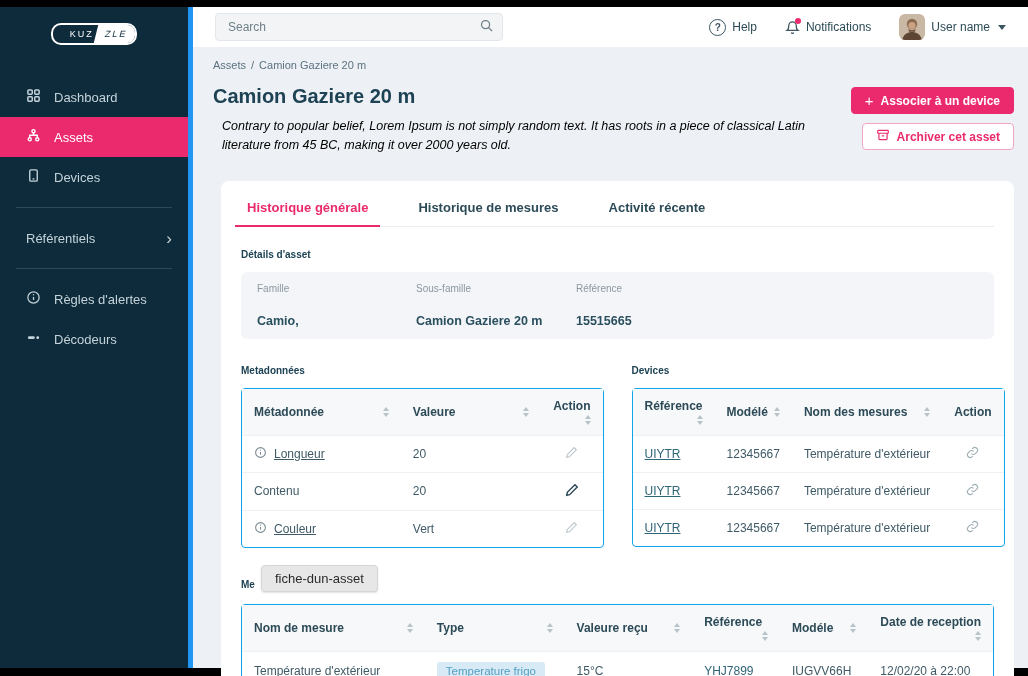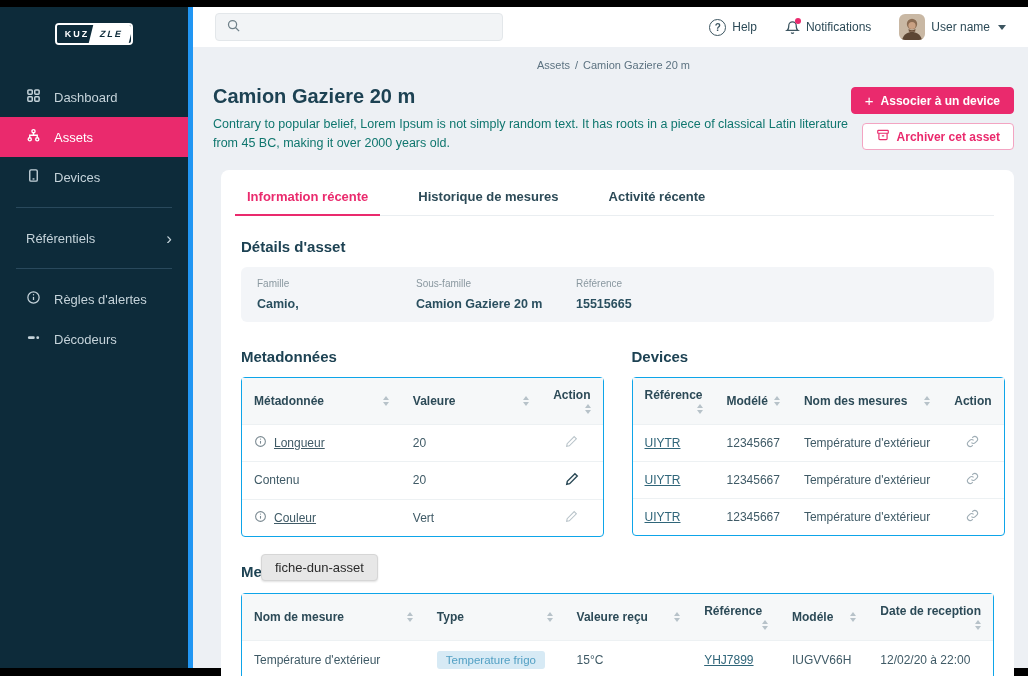--- a/index.html
+++ b/index.html
@@ -2,21 +2,21 @@
 <html><head>
 <meta charset="utf-8">
 <style>
   html,body{margin:0;padding:0;}
   body{font-family:"Liberation Sans","DejaVu Sans",sans-serif;background:#000;}
   .screen{position:relative;width:1028px;height:676px;background:#000;overflow:hidden;}
   .app{position:absolute;top:7px;left:0;right:0;bottom:8px;display:flex;background:#edf0f4;}
 
   
   .sidebar{width:188px;background:#0d2b3a;border-right:5px solid #2196f3;flex-shrink:0;display:flex;flex-direction:column;}
-  .logo{margin:16px auto 10px;display:flex;border:2px solid #fff;border-radius:4px;overflow:hidden;font-size:9px;font-weight:bold;letter-spacing:2px;}
+  .logo{margin:16px auto 10px;display:flex;border:2px solid #fff;border-radius:10px;overflow:hidden;font-size:9px;font-weight:normal;letter-spacing:2px;padding-left:9px;}
   .logo .l{color:#fff;background:#0d2b3a;padding:4px 4px 4px 8px;}
   .logo .r{color:#0d2b3a;background:#fff;padding:4px 8px 4px 6px;transform:skewX(-14deg);margin-left:-2px;padding-left:9px;}
   .nav{margin-top:22px;}
   .nav-item{display:flex;align-items:center;height:40px;padding:0 16px 0 26px;color:#c5d3da;font-size:13px;cursor:pointer;gap:13px;}
   .nav-item svg{flex-shrink:0;}
   .nav-item.active{background:#ea2a6d;color:#fff;}
   .nav-item .grow{flex:1;}
   .nav-item .chev{font-size:17px;line-height:1;color:#c5d3da;}
   .divider{height:1px;background:#29495c;margin:10px 16px;}
 
@@ -29,42 +29,42 @@
   .top-right{margin-left:auto;display:flex;align-items:center;gap:28px;font-size:12px;color:#2c4a57;}
   .top-item{display:flex;align-items:center;gap:6px;cursor:pointer;}
   .help-circ{width:15px;height:15px;border:1.3px solid #3c5560;border-radius:50%;display:inline-flex;align-items:center;justify-content:center;font-size:10px;font-weight:bold;color:#3c5560;}
   .bell-wrap{position:relative;display:inline-flex;}
   .bell-dot{position:absolute;top:-2px;right:-1px;width:6px;height:6px;background:#ea2a6d;border-radius:50%;}
   .avatar{width:26px;height:26px;border-radius:6px;overflow:hidden;flex-shrink:0;}
   .caret{width:0;height:0;border-left:4px solid transparent;border-right:4px solid transparent;border-top:5px solid #3c5560;margin-left:2px;}
 
   
   .content{flex:1;padding:8px 14px 0 20px;min-height:0;display:flex;flex-direction:column;}
-  .breadcrumb{font-size:11px;color:#5c7280;margin:4px 0 2px;text-align:center;}
+  .breadcrumb{font-size:11px;color:#5c7280;margin:4px 0 2px;}
   .breadcrumb .sep{margin:0 5px;}
   .page-header{display:flex;justify-content:space-between;align-items:flex-start;}
   .ph-left{max-width:640px;}
   h1.title{font-size:20px;color:#1d4253;margin:12px 0 7px;font-weight:bold;}
-  .desc{font-size:12.5px;color:#0f766e;line-height:1.55;margin:0;}
+  .desc{font-size:12.5px;color:#000000;line-height:1.55;margin:9px;font-style:italic;}
   .ph-right{display:flex;flex-direction:column;align-items:flex-end;gap:9px;margin-top:14px;flex-shrink:0;}
   .btn{font-size:12px;font-weight:600;border-radius:4px;height:27px;display:inline-flex;align-items:center;gap:7px;padding:0 13px;cursor:pointer;font-family:inherit;}
   .btn-primary{background:#ea2a6d;color:#fff;border:1px solid #ea2a6d;}
   .btn-outline{background:#fff;color:#ea2a6d;border:1px solid #f3a4c2;}
   .btn .plus{font-size:15px;font-weight:400;margin-top:-1px;}
 
   
   .card{background:#fff;border-radius:8px 8px 0 0;margin:16px 0 0 8px;padding:0 20px 30px;flex:1;}
   .tabs{display:flex;gap:38px;border-bottom:1px solid #eaeef1;padding-top:15px;}
   .tab{font-size:13px;font-weight:600;color:#2c4a57;padding:4px 6px 11px;cursor:pointer;position:relative;}
   .tab.active{color:#ea2a6d;}
   .tab.active:after{content:"";position:absolute;left:-6px;right:-6px;bottom:-1px;height:2px;background:#ea2a6d;}
 
-  .sec-heading{font-size:15px;font-weight:bold;color:#1d4253;margin:22px 0 12px;}
+  .sec-heading{font-size:10px;font-weight:bold;color:#1d4253;margin:22px 0 12px;}
   .details-panel{background:#f3f5f8;border-radius:6px;padding:11px 16px;display:grid;grid-template-columns:159px 160px 1fr;}
-  .fld .lab{font-size:10px;color:#8a98a0;margin-bottom:8px;}
+  .fld .lab{font-size:10px;color:#8a98a0;margin-bottom:20px;}
   .fld .val{font-size:12.5px;font-weight:bold;color:#2a4f5f;}
 
   .two-col{display:flex;gap:28px;margin-top:4px;}
   .col{flex:1;min-width:0;}
 
   table{border-collapse:separate;border-spacing:0;width:100%;border:1px solid #0ea5e9;border-radius:4px;font-size:12px;}
   th{background:#f6f8f9;text-align:left;font-weight:600;color:#2c4a57;padding:10px 12px;white-space:nowrap;}
   td{padding:10px 12px;border-top:1px solid #edf1f3;color:#3f5a66;white-space:nowrap;}
   .sort{display:inline-flex;flex-direction:column;gap:2px;float:right;margin-top:2px;margin-left:6px;cursor:pointer;}
   .sort i{display:block;width:0;height:0;border-left:3.5px solid transparent;border-right:3.5px solid transparent;}
@@ -139,20 +139,21 @@
               </svg></span>
         <span>Décodeurs</span>
       </div>
     </nav>
   </aside>
 
   <div class="main">
 
     <div class="topbar">
       <div class="search-box">
+        <input type="text" placeholder="Search" style="">
         <span><svg width="15" height="15" viewBox="0 0 24 24" fill="none" stroke="#6f8089" stroke-width="2">
                 <circle cx="10.5" cy="10.5" r="6.5"></circle>
                 <path d="M15.5 15.5L21 21"></path>
               </svg></span>
       </div>
       <div class="top-right">
         <div class="top-item">
           <span class="help-circ">?</span>
           <span>Help</span>
         </div>
@@ -203,21 +204,21 @@
                     <path d="M5 9v9.5a1.5 1.5 0 001.5 1.5h11a1.5 1.5 0 001.5-1.5V9"></path>
                     <path d="M10 13.5h4"></path>
                   </svg></span>
             <span>Archiver cet asset</span>
           </button>
         </div>
       </div>
 
       <div class="card">
         <div class="tabs">
-          <div class="tab active">Information récente</div>
+          <div class="tab active">Historique générale</div>
           <div class="tab">Historique de mesures</div>
           <div class="tab">Activité récente</div>
         </div>
 
         <div class="sec-heading">Détails d'asset</div>
         <div class="details-panel">
           <div class="fld">
             <div class="lab">Famille</div>
             <div class="val">Camio,</div>
           </div>

